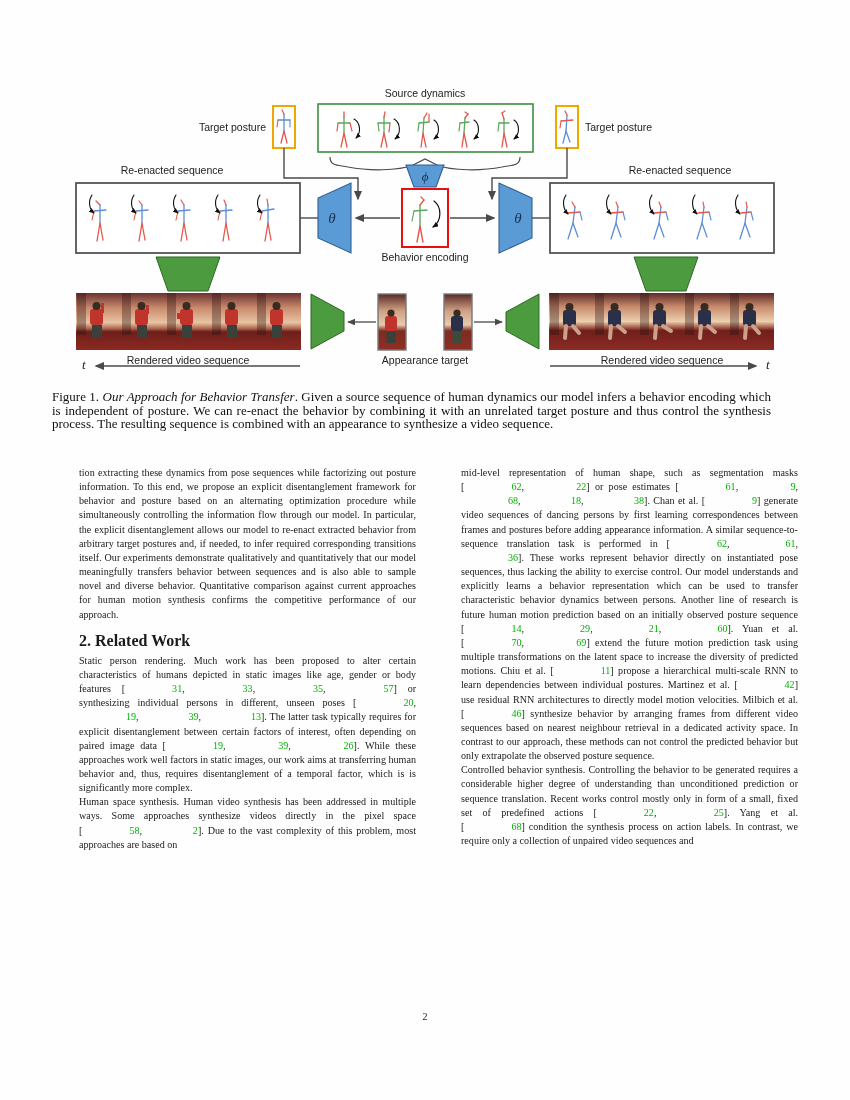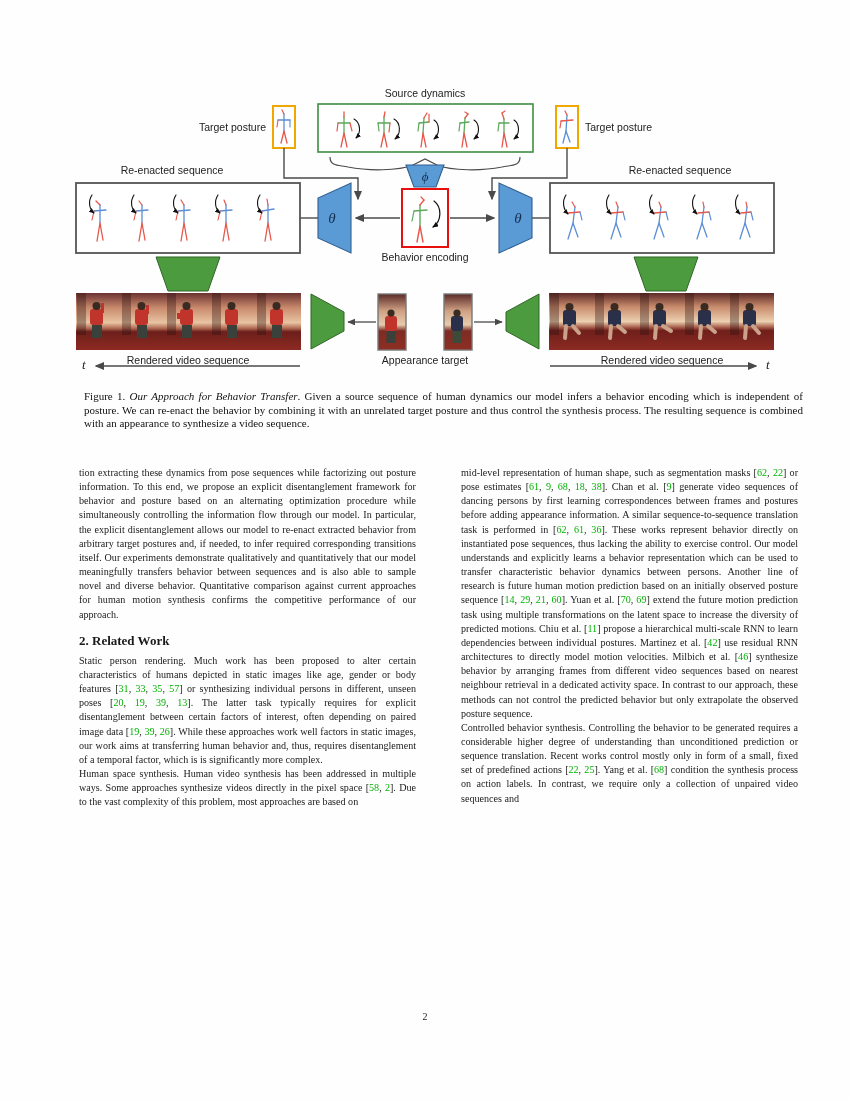--- a/index.html
+++ b/index.html
@@ -27,24 +27,24 @@
     position: absolute;
     left: 68px;
     top: 81px;
     width: 714px;
     height: 290px;
   }
   .fig-svg { display: block; width: 714px; height: 290px; }
 
   .fig-caption {
     position: absolute;
-    left: 84px;
+    left: 52px;
     top: 390px;
     width: 719px;
-    font-size: 11px;
+    font-size: 13px;
     line-height: 13.6px;
     text-align: justify;
     color: #111;
   }
   .fig-caption .fignum { font-style: normal; }
   .fig-caption .figtitle { font-style: italic; }
 
   
   .body-cols {
     position: absolute;
@@ -68,27 +68,27 @@
   .col-right { left: 382px; }
 
   .col p {
     margin: 0;
     text-indent: 0;
   }
   .col p + p { margin-top: 0; }
 
   .sec-head {
     font-weight: bold;
-    font-size: 13px;
+    font-size: 16px;
     line-height: 15px;
     margin: 11px 0 6px 0 !important;
     text-align: left;
   }
   .run-in { font-weight: normal; }
-  .cite { color: #00b300; }
+  .cite { color: #00b300; padding-left: 47px; }
 
   .page-num {
     position: absolute;
     left: 0;
     right: 0;
     top: 1011px;
     text-align: center;
     font-size: 10px;
     color: #222;
   }

